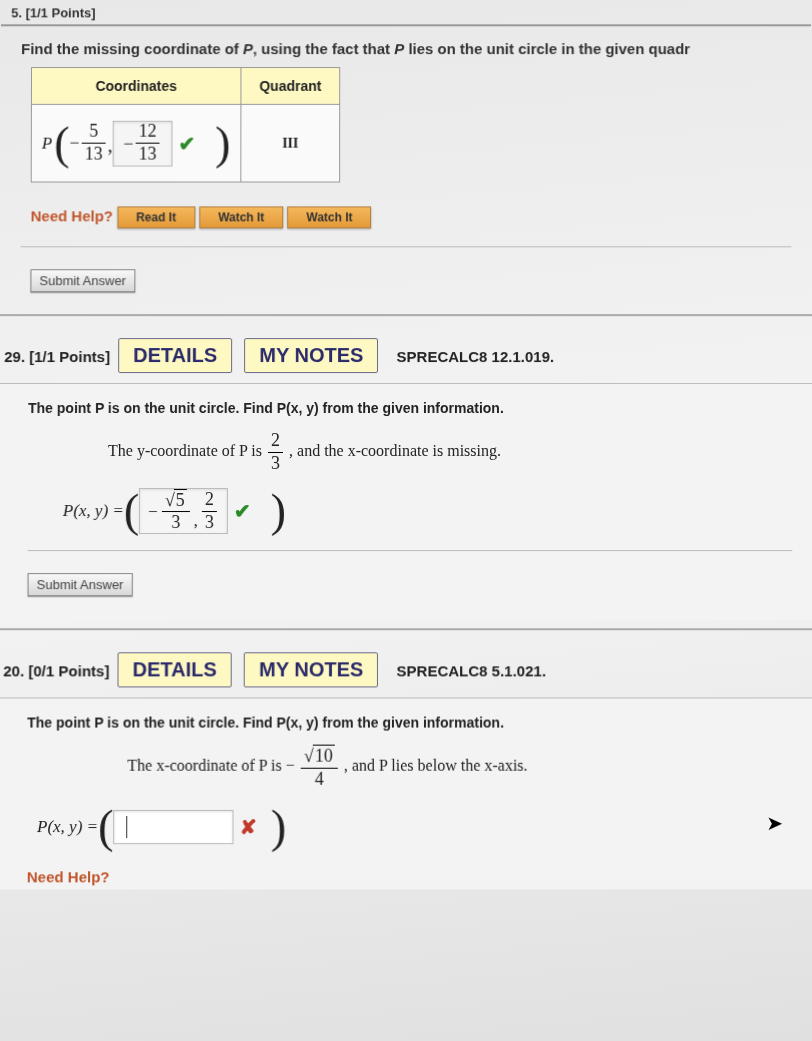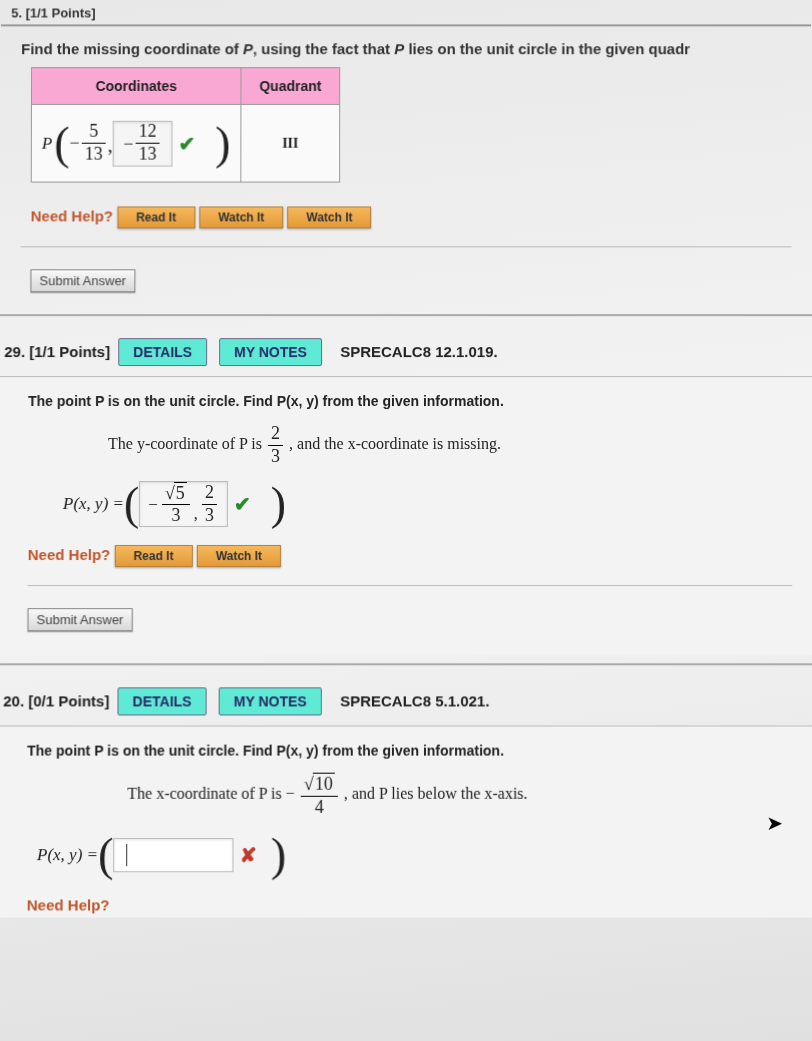--- a/index.html
+++ b/index.html
@@ -22,21 +22,21 @@
   table.coord {
     border-collapse: collapse;
     margin: 0 0 14px 30px;
   }
   table.coord th, table.coord td {
     border: 1.5px solid #999;
     padding: 6px 10px;
     text-align: center;
     background: #fafafa;
   }
-  table.coord th { background: #f9a8d4; font-weight: bold; padding:10px 18px;}
+  table.coord th { background: #fef9c3; font-weight: bold; padding:10px 18px;}
   table.coord td { height: 78px; }
   .big-paren { font-size: 46px; font-family: 'Times New Roman', serif; display:inline-block; vertical-align:middle; line-height:1;}
   .frac { display:inline-block; text-align:center; vertical-align:middle; font-family:'Times New Roman', serif; font-size:18px; margin:0 2px;}
   .frac .num { display:block; border-bottom:1.5px solid #000; padding:0 3px; line-height:1.2;}
   .frac .den { display:block; padding:0 3px; line-height:1.2;}
   .ans-box {
     display:inline-block; border:1px solid #bbb; background:#f5f5f5; padding:4px 8px;
     vertical-align:middle; min-width:60px; height:46px; line-height:1;
     box-shadow: inset 0 1px 3px rgba(0,0,0,0.1);
   }
@@ -56,22 +56,22 @@
     display:inline-block;
     border:1px solid #888;
     background: linear-gradient(#f8f8f8,#d8d8d8);
     color:#444; font-size:13px; padding:3px 8px;
     margin: 22px 0 14px 30px; cursor:pointer;
     box-shadow: 0 1px 1px rgba(0,0,0,0.3);
   }
   .q-sep { border-top: 2px solid #aaa; margin:8px 0;}
   .q-header { padding: 14px 0 10px 4px; font-size:15px; font-weight:bold;}
   .pill {
-    display:inline-block; border:1.5px solid #6a6a8a; background:#5eead4;
-    color:#2a2a6a; font-weight:bold; font-size:14px;
+    display:inline-block; border:1.5px solid #6a6a8a; background:#fef9c3;
+    color:#2a2a6a; font-weight:bold; font-size:20px;
     padding:5px 14px; margin:0 4px; cursor:pointer; border-radius:2px;
   }
   .qref { font-weight:bold; margin-left:10px; color:#222;}
   .sub-box { background:#f3f3f3; border-top:1px solid #bbb; padding: 16px 20px 10px 28px;}
   .answer-line { padding: 8px 0 8px 35px; font-family:'Times New Roman', serif; font-size:17px;}
   .cursor-icon { position:absolute; right:30px; top:810px; font-size:20px; color:#000;}
   .paren-row { display:flex; align-items:center; }
   .sqrt-sym { display:inline-block; position:relative;}
   .sqrt-sym::before { content:"√"; font-size:18px;}
   .sqrt-sym .rad { border-top:1.3px solid #000; padding:0 2px; display:inline-block; margin-left:-1px;}
@@ -162,25 +162,20 @@
           <span class="frac">
               <span class="num">2</span>
               <span class="den">3</span>
             </span>
         </span>
         <span class="check">✔</span>
         <span class="big-paren" style="margin-left:20px;">)</span>
       </div>
     </div>
 
-    <div class="need-help" style="padding-left:0;">
-      <span>Need Help?</span>
-      <span class="help-btn">Read It</span>
-      <span class="help-btn">Watch It</span>
-    </div>
     <div style="border-top:1px solid #bbb;margin:8px 0 0 0;"></div>
     <div class="submit-btn" style="margin-left:0;">Submit Answer</div>
   </div>
 
   <div class="q-sep"></div>
 
   
   <div class="q-header">
     <span>20.</span>
     <span>[0/1 Points]</span>

